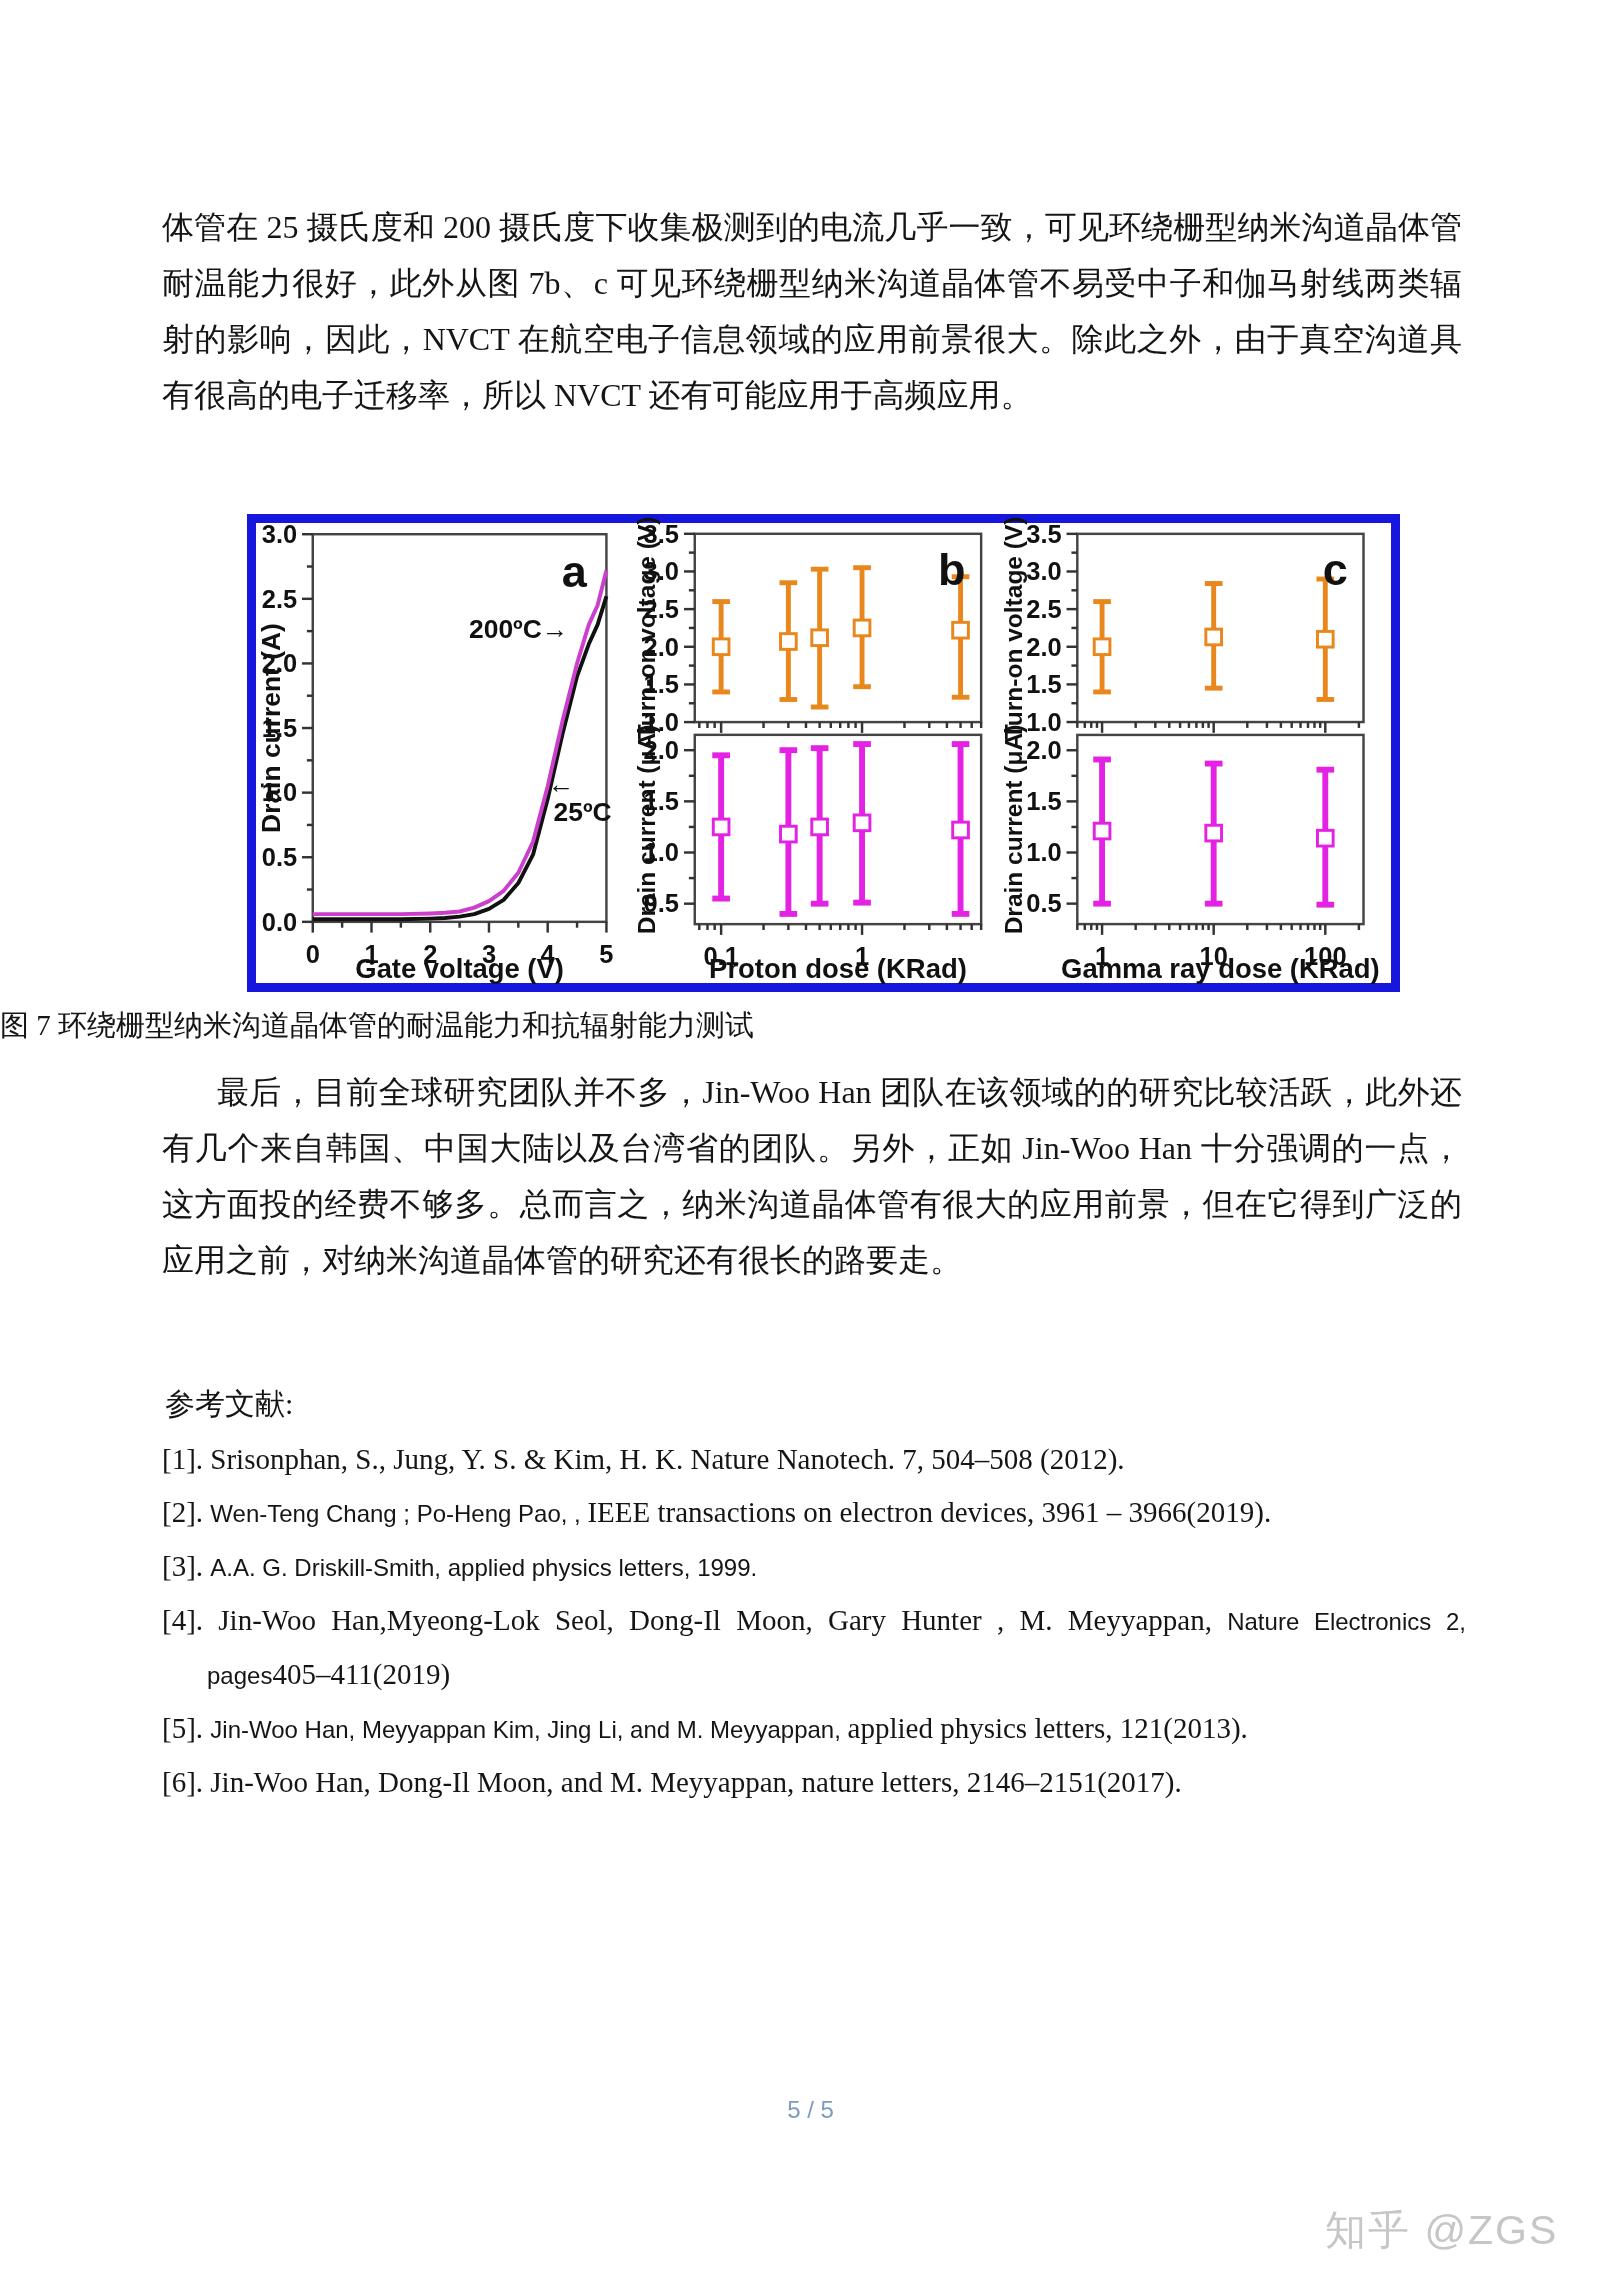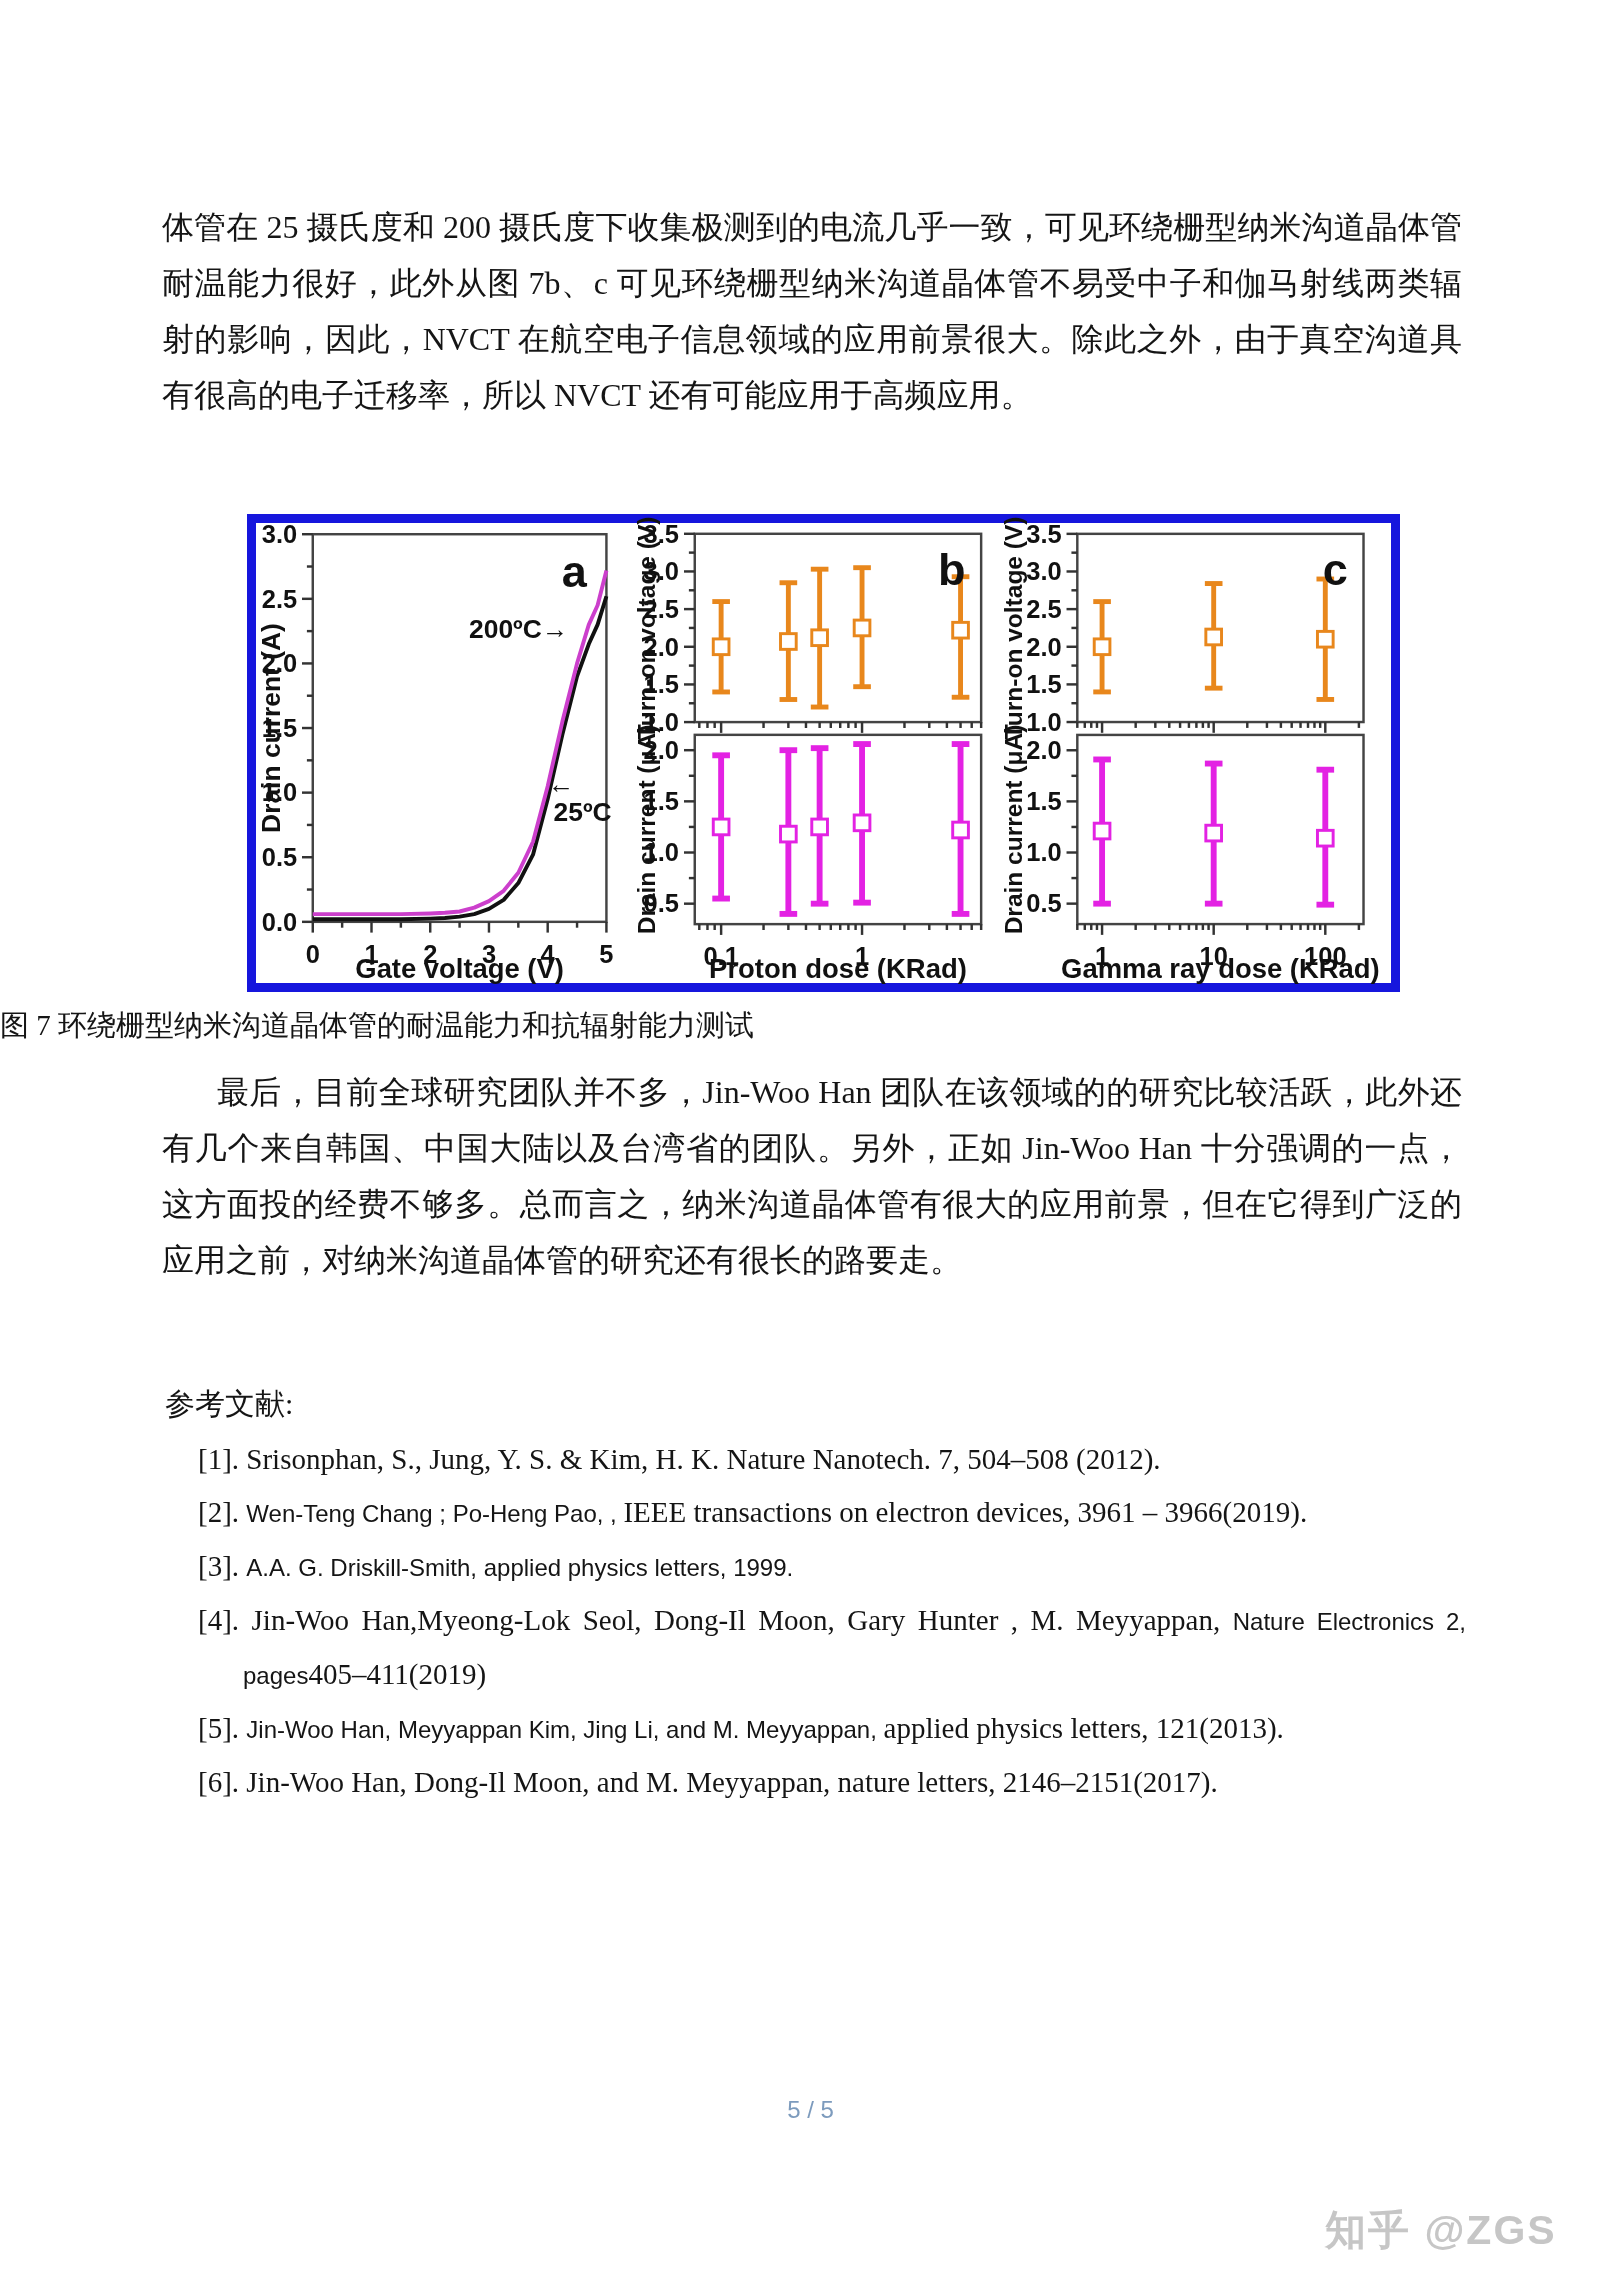--- a/index.html
+++ b/index.html
@@ -15,28 +15,28 @@
   .panel{position:relative;}
   .panel svg{display:block;overflow:visible;}
   #panel-a{width:370px;}
   #panel-b{width:368px;}
   #panel-c{width:395px;}
   .fig-caption{position:absolute;left:0;top:1006px;width:100%;text-align:left;
                font-size:29px;color:#151515;}
   #refs-header{position:absolute;left:165px;top:1384px;font-size:30px;color:#151515;}
   #refs{position:absolute;left:162px;top:1433px;width:1304px;font-size:29px;line-height:53px;
         color:#151515;}
-  .ref{padding-left:45px;text-indent:-45px;text-align:justify;margin-left:36px;}
+  .ref{padding-left:45px;text-indent:-45px;text-align:justify;}
   .ref .sans{font-family:Liberation Sans, sans-serif;font-size:24px;}
   .page-num{position:absolute;left:0;top:2096px;width:100%;text-align:center;
             font-family:Liberation Sans, sans-serif;
             font-size:24px;color:#7d9bbd;}
   .watermark{position:absolute;left:1325px;top:2203px;
              font-family:"Liberation Sans","DejaVu Sans",sans-serif;
-             font-size:41px;color:#c6c6c6;letter-spacing:2px;font-weight:bold;}
+             font-size:41px;color:#c6c6c6;letter-spacing:2px;}
 </style>
 </head>
 <body>
 
 <div class="page">
 
   <div id="para1" class="body-par">体管在 25 摄氏度和 200 摄氏度下收集极测到的电流几乎一致，可见环绕栅型纳米沟道晶体管耐温能力很好，此外从图 7b、c 可见环绕栅型纳米沟道晶体管不易受中子和伽马射线两类辐射的影响，因此，NVCT 在航空电子信息领域的应用前景很大。除此之外，由于真空沟道具有很高的电子迁移率，所以 NVCT 还有可能应用于高频应用。</div>
 
   <div class="figure-box">
     <div id="panel-a" class="panel">

